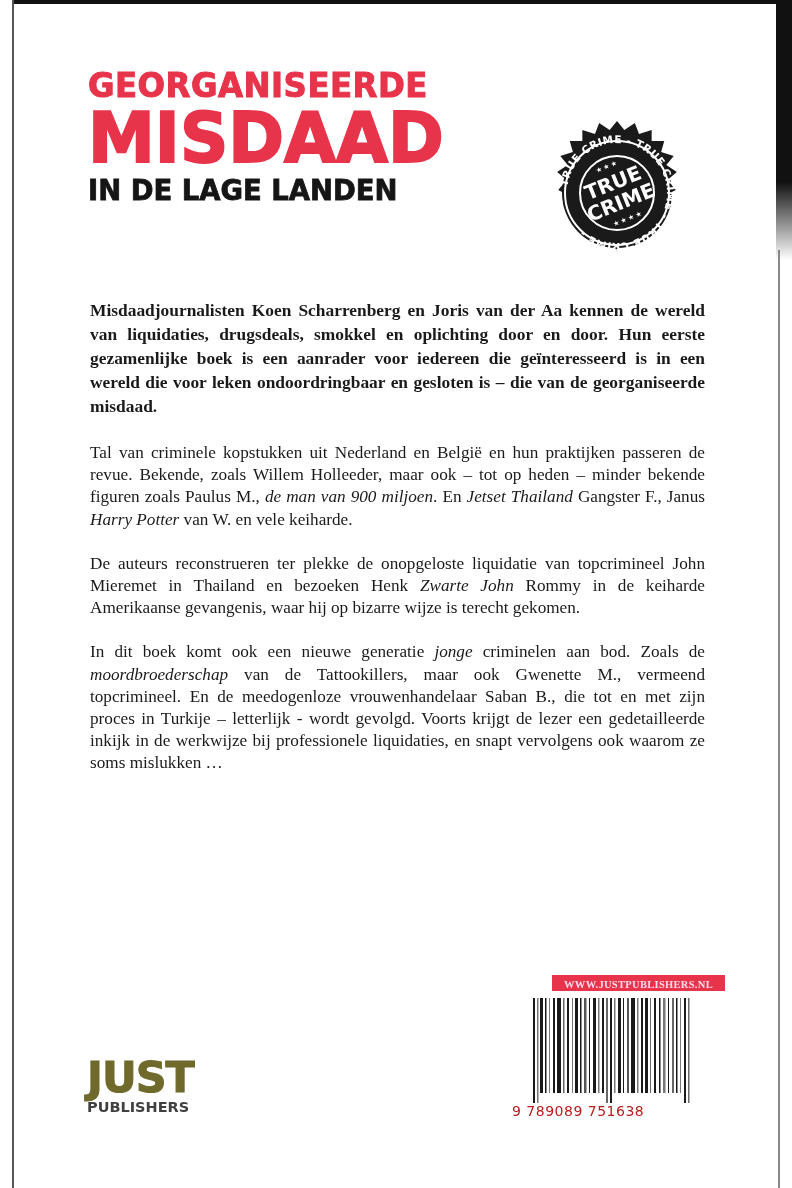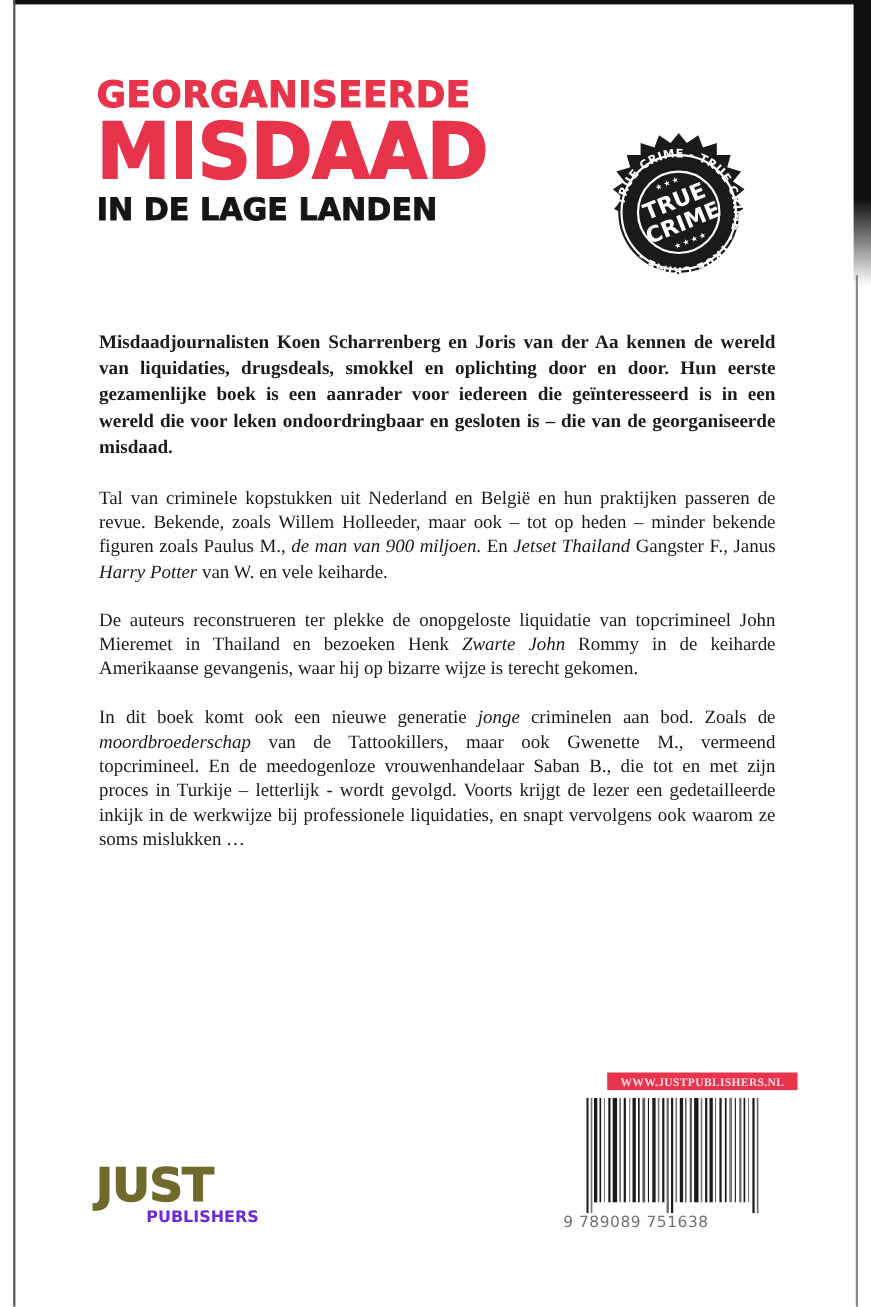--- a/index.html
+++ b/index.html
@@ -48,34 +48,34 @@
 
     .url-banner {
       position: absolute; left: 516px; top: 975px; width: 173px; height: 16px;
       background: #e8344b; color: #fde;
       font-family: "Liberation Serif", serif; font-size: 10.5px; font-weight: bold;
       text-align: center; line-height: 20px; letter-spacing: 0.3px; margin-left: 36px;
     }
     .barcode { position: absolute; left: 533px; top: 998px; width: 160px; height: 105px; }
     .isbn {
       position: absolute; left: 512px; top: 1103px; width: 190px;
-      font-family: "DejaVu Sans", "Liberation Sans", sans-serif; font-size: 14px; color: #737373;
+      font-family: "DejaVu Sans", "Liberation Sans", sans-serif; font-size: 14px; color: #b91c1c;
       letter-spacing: 0.5px; white-space: pre;
     }
 
     .logo { position: absolute; left: 87px; top: 1058px; width: 140px; }
     .logo-just {
       font-family: "DejaVu Sans", "Liberation Sans", sans-serif; font-weight: 900;
       font-size: 42px; line-height: 40px; color: #6f6a2c; letter-spacing: -1px;
       transform: scaleX(1.02); transform-origin: left;
       -webkit-text-stroke: 1px #6f6a2c;
     }
     .logo-pub {
       font-family: "DejaVu Sans", "Liberation Sans", sans-serif; font-weight: bold;
-      font-size: 14.5px; line-height: 18px; color: #6d28d9; letter-spacing: 0px; margin-left: 46px;
+      font-size: 14.5px; line-height: 18px; color: #404040; letter-spacing: 0px;
     }
   </style>
 </head>
 <body>
 
 <div class="edge-top"></div>
 <div class="edge-left"></div>
 <div class="edge-right-top"></div>
 <div class="edge-right"></div>
 

